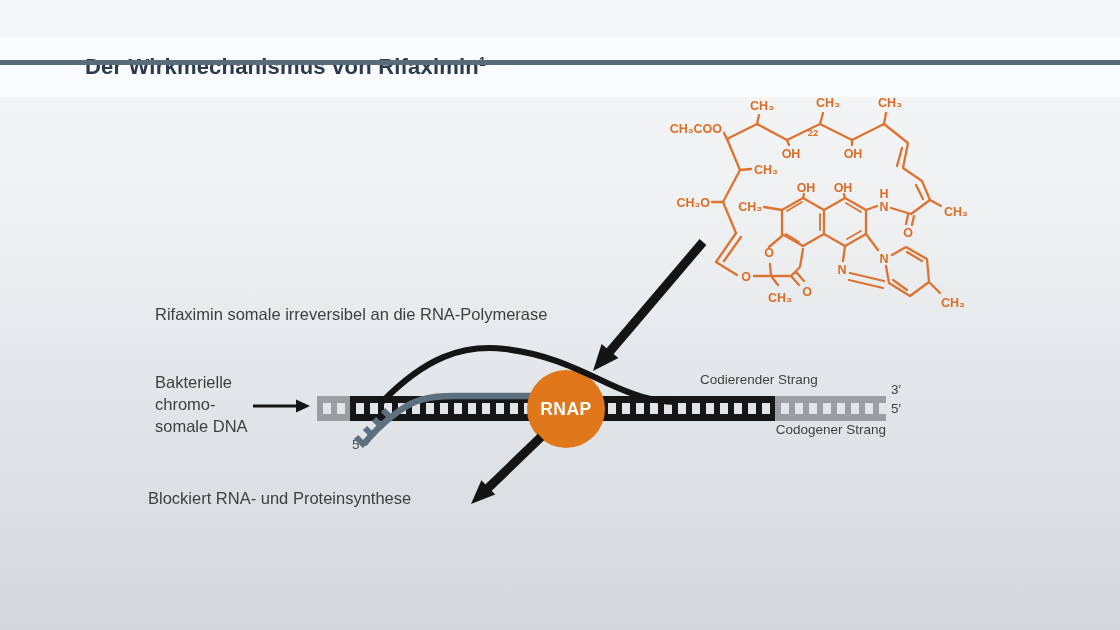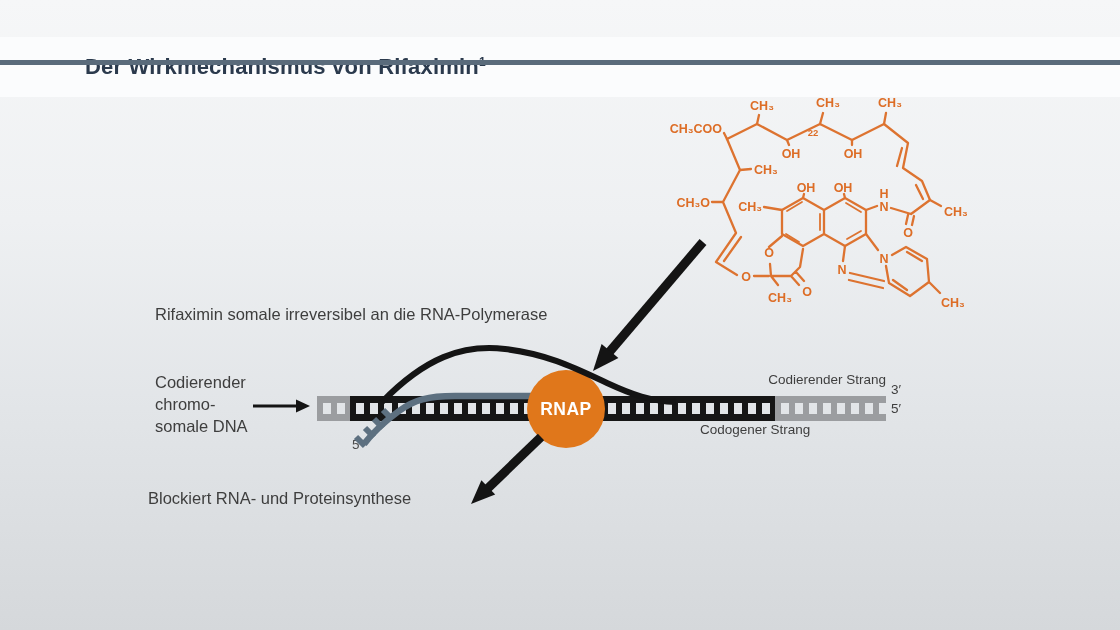--- a/index.html
+++ b/index.html
@@ -7,22 +7,22 @@
   .slide{position:relative;width:1120px;height:630px;background:linear-gradient(180deg,#f6f7f8 0%,#eef0f2 35%,#e2e5e8 65%,#d5d8db 100%);}
   .header{position:absolute;left:0;top:16px;width:1120px;height:60px;background:#fbfcfd;margin-top:21px;}
   .title{position:absolute;left:85px;top:17px;margin:0;font-size:22px;font-weight:bold;color:#2b3a4d;letter-spacing:.2px;}
   .title sup{font-size:12px;font-weight:bold;}
   .rule{position:absolute;left:0;top:60px;width:1120px;height:5px;background:#5a6b7b;}
   .lbl{position:absolute;color:#3e3e3e;font-size:16.5px;line-height:22px;}
   .lbl-binding{left:155px;top:303px;}
   .lbl-dna{left:155px;top:371px;}
   .lbl-blocks{left:148px;top:487px;}
   .small-lbl{position:absolute;color:#3e3e3e;font-size:13.5px;line-height:16px;}
-  .lbl-coding{left:700px;top:372px;width:186px;text-align:right;}
-  .lbl-codogen{left:700px;top:422px;width:186px;}
+  .lbl-coding{left:700px;top:372px;width:186px;text-align:left;}
+  .lbl-codogen{left:700px;top:422px;width:186px;text-align:right;}
   .lbl-3p{left:891px;top:382px;}
   .lbl-5p{left:891px;top:401px;}
   .lbl-mrna5{left:352px;top:437px;color:#4c4c4c;}
   .ladder{position:absolute;box-sizing:border-box;height:25px;top:396px;border-top:7px solid;border-bottom:7px solid;background:repeating-linear-gradient(90deg,currentColor 0 6px,transparent 6px 14px);z-index:1;}
   .ladder-gray{color:#9b9da0;}
   .ladder-black{color:#161616;}
   svg.overlay{position:absolute;left:0;top:0;z-index:2;}
   .mol-t{font-family:"Liberation Sans",sans-serif;font-size:12.5px;font-weight:bold;fill:#dd6d26;}
   .mol-s{font-size:9.5px;}
   .rnap-t{font-family:"Liberation Sans",sans-serif;font-size:17.5px;font-weight:bold;fill:#ffffff;letter-spacing:.5px;}
@@ -36,21 +36,21 @@
     <h1 class="title"><span>Der Wirkmechanismus von Rifaximin</span><sup>1</sup></h1>
   </div>
   <div class="rule"></div>
 
   <div class="ladder ladder-gray" style="left:317px;width:33px;"></div>
   <div class="ladder ladder-black" style="left:350px;width:425px;"></div>
   <div class="ladder ladder-gray" style="left:775px;width:111px;"></div>
 
   <div class="lbl lbl-binding">Rifaximin somale irreversibel an die RNA-Polymerase</div>
   <div class="lbl lbl-dna">
-    <div>Codierender</div>
+    <div>Bakterielle</div>
     <div>chromo-</div>
     <div>somale DNA</div>
   </div>
   <div class="lbl lbl-blocks">Blockiert RNA- und Proteinsynthese</div>
   <div class="small-lbl lbl-coding">Codierender Strang</div>
   <div class="small-lbl lbl-codogen">Codogener Strang</div>
   <div class="small-lbl lbl-3p">3′</div>
   <div class="small-lbl lbl-5p">5′</div>
   <div class="small-lbl lbl-mrna5">5′</div>
 

